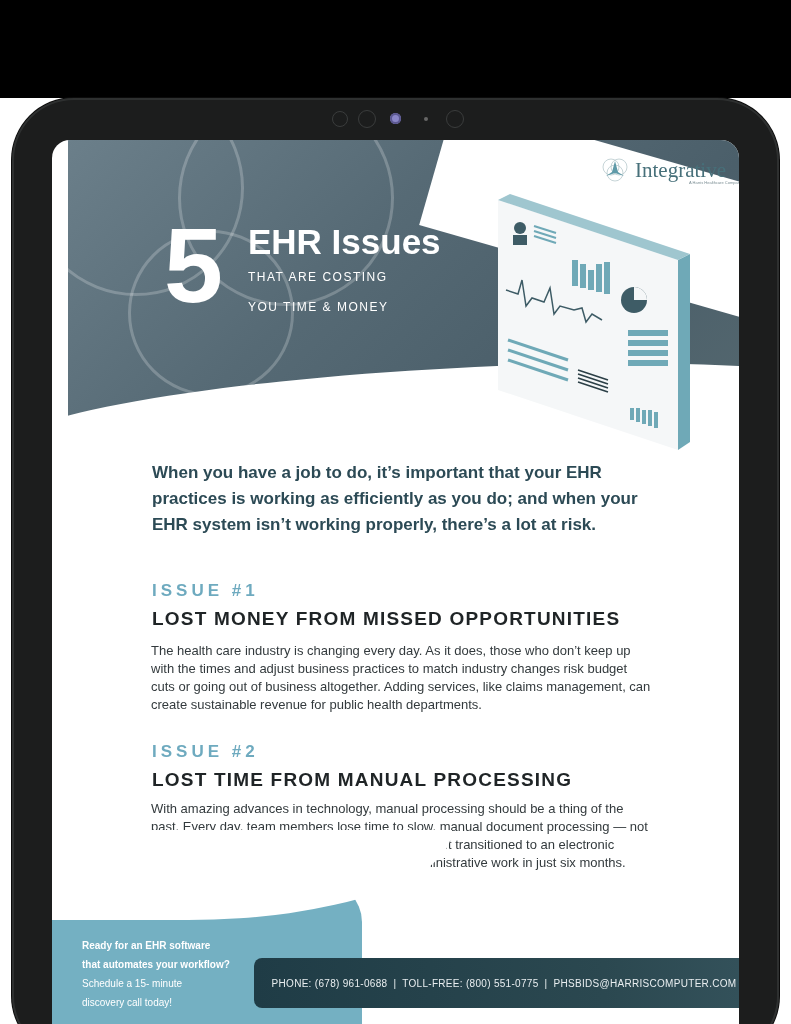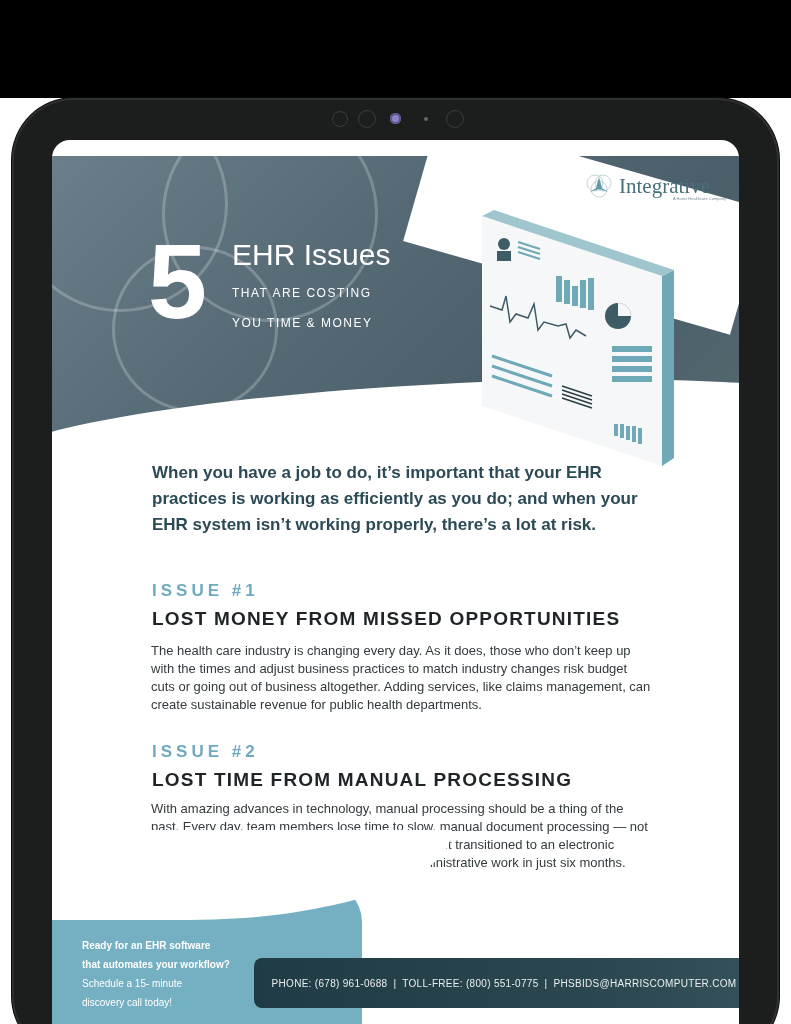--- a/index.html
+++ b/index.html
@@ -19,23 +19,22 @@
   .cam { position:absolute; border-radius:50%; }
   .cam.ring { border:1px solid #3a3c3c; width:14px; height:14px; top:3px; }
   .cam.lens { width:11px; height:11px; top:5px; background:#8a86c7; box-shadow:0 0 0 2px #5b5890 inset; }
   .cam.dot { width:4px; height:4px; top:9px; background:#666; }
 
   .screen {
     position:absolute; left:52px; top:140px; width:687px; height:884px;
     background:#ffffff; border-radius:18px 18px 0 0; overflow:hidden;
   }
   .hero {
-    position:absolute; left:0; top:0; width:687px; height:300px;
+    position:absolute; left:16px; top:0; width:687px; height:300px;
     background: linear-gradient(135deg, #6b7f8a 0%, #566a75 40%, #4b5f6a 70%, #55686f 100%);
-    margin-top: 16px;
   }
   .hero-circle { position:absolute; border-radius:50%; border:3px solid rgba(255,255,255,0.22); }
   .hero-wave {
     position:absolute; left:-60px; top:228px; width:900px; height:200px; background:#fff;
     border-radius:50% 50% 0 0 / 28% 28% 0 0; transform:rotate(-3deg);
   }
   .logo-corner {
     position:absolute; right:-40px; top:-40px; width:340px; height:130px; background:#fff;
     transform:rotate(16deg); transform-origin: left top;
   }
@@ -43,21 +42,21 @@
     position:absolute; left:533px; top:16px; display:flex; align-items:center; gap:6px;
   }
   .logo-mark { width:28px; height:28px; }
   .logo-text { font-family:"Liberation Serif", serif; font-size:21px; color:#47707a; line-height:1; }
   .logo-sub { position:absolute; left:88px; top:24px; font-size:4px; color:#7a8d93; white-space:nowrap; }
 
   .big-five {
     position:absolute; left:96px; top:72px; font-size:106px; font-weight:bold; color:#fff;
     line-height:1; letter-spacing:-2px;
   }
-  .title-main { position:absolute; left:180px; top:82px; font-size:30px; font-weight:normal; color:#fff; }
+  .title-main { position:absolute; left:180px; top:82px; font-size:35px; font-weight:bold; color:#fff; }
   .title-sub { position:absolute; left:180px; font-size:12px; color:#fff; letter-spacing:1.5px; }
 
   .dashboard {
     position:absolute; left:430px; top:50px; width:210px; height:260px;
   }
 
   .intro {
     position:absolute; left:100px; top:320px; width:490px; font-size:17px; line-height:26px;
     color:#2c4a55; font-weight:bold;
   }

